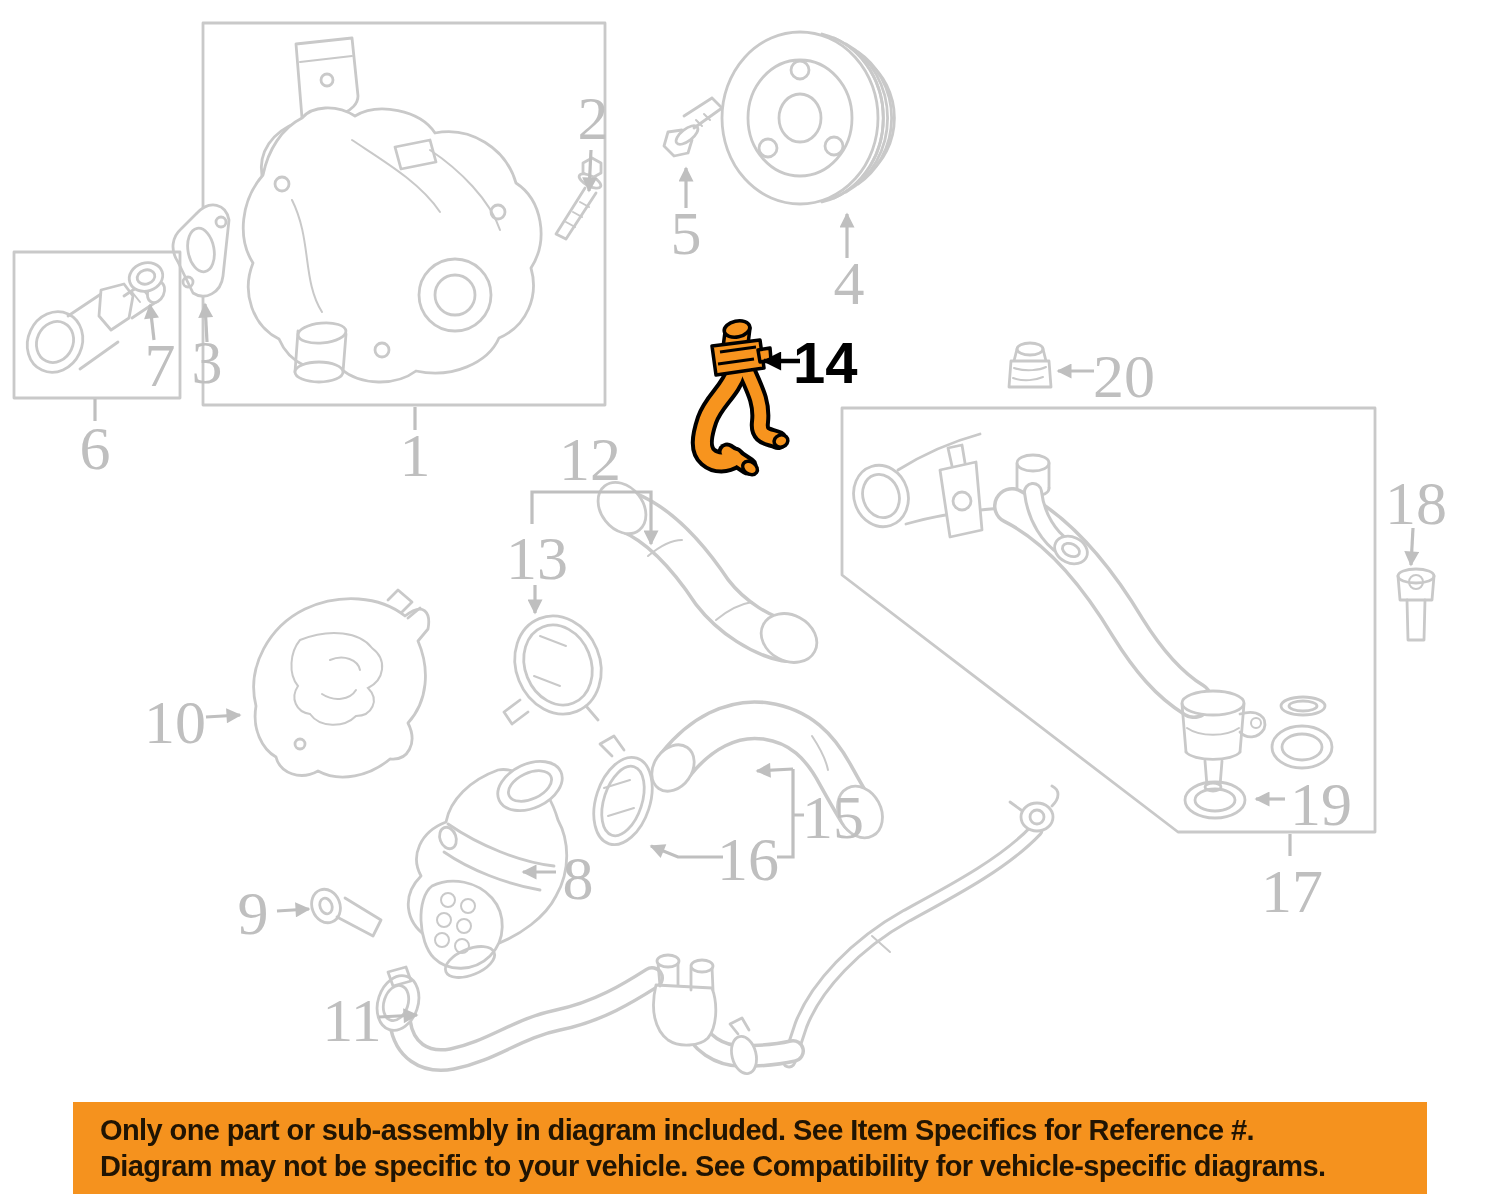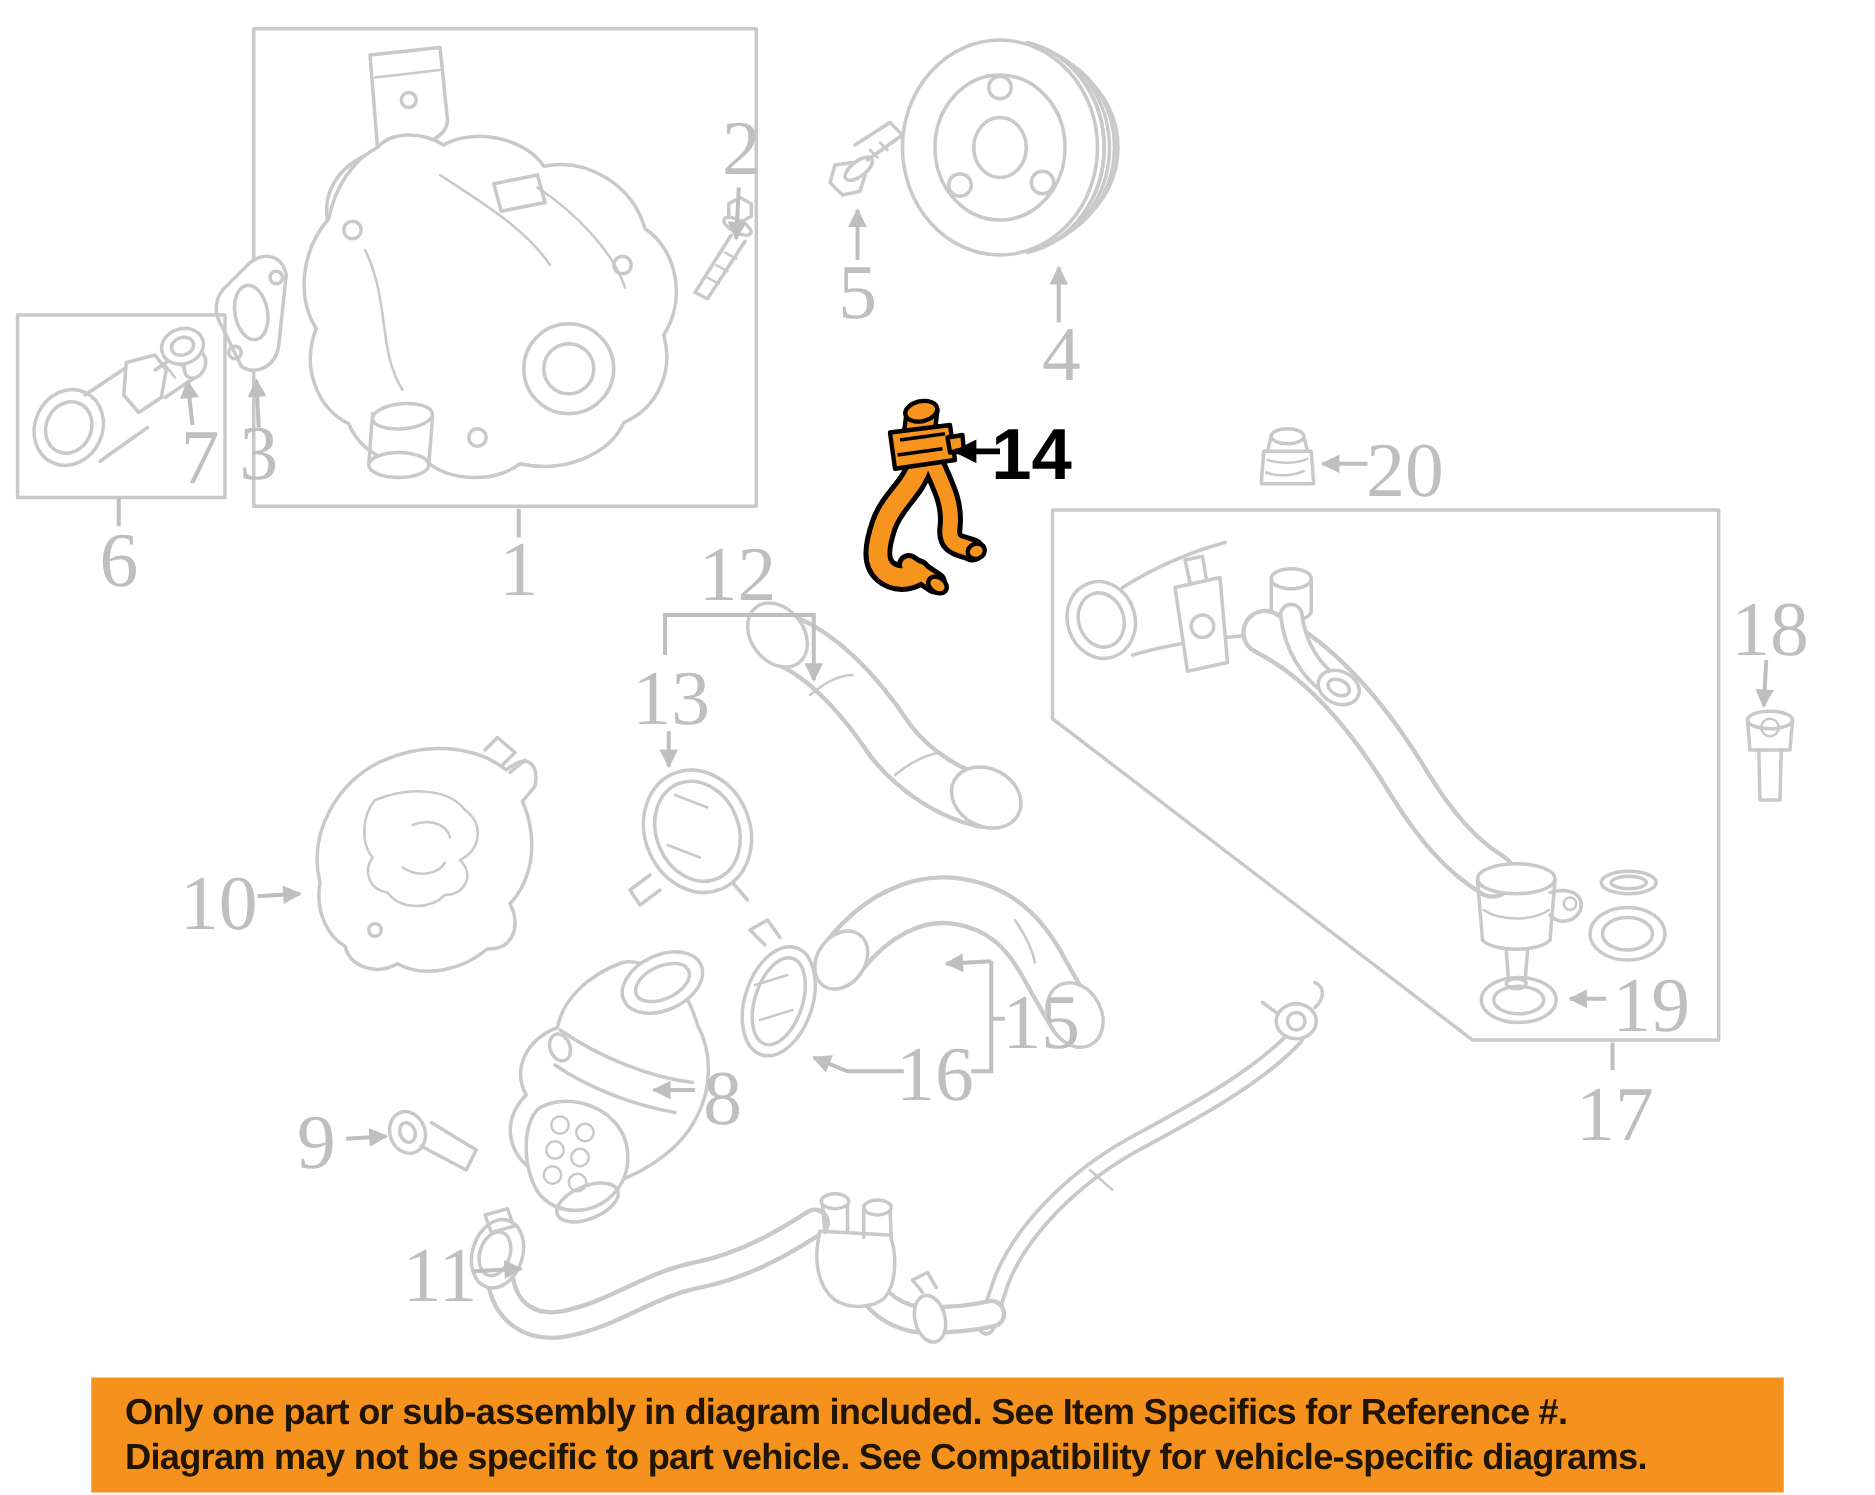--- a/index.html
+++ b/index.html
@@ -337,14 +337,14 @@
     <text x="1292" y="912" class="lbl">17</text>
     <text x="1416" y="524" class="lbl">18</text>
     <text x="1321" y="825" class="lbl">19</text>
     <text x="1124" y="397" class="lbl">20</text>
     <text x="793" y="383" class="lbl14">14</text>
   </g>
 </svg>
 
 <div class="banner">
   <div>Only one part or sub-assembly in diagram included. See Item Specifics for Reference #.</div>
-  <div>Diagram may not be specific to part vehicle. See Compatibility for vehicle-specific diagrams.</div>
+  <div>Diagram may not be specific to your vehicle. See Compatibility for vehicle-specific diagrams.</div>
 </div>
 
 </body></html>

